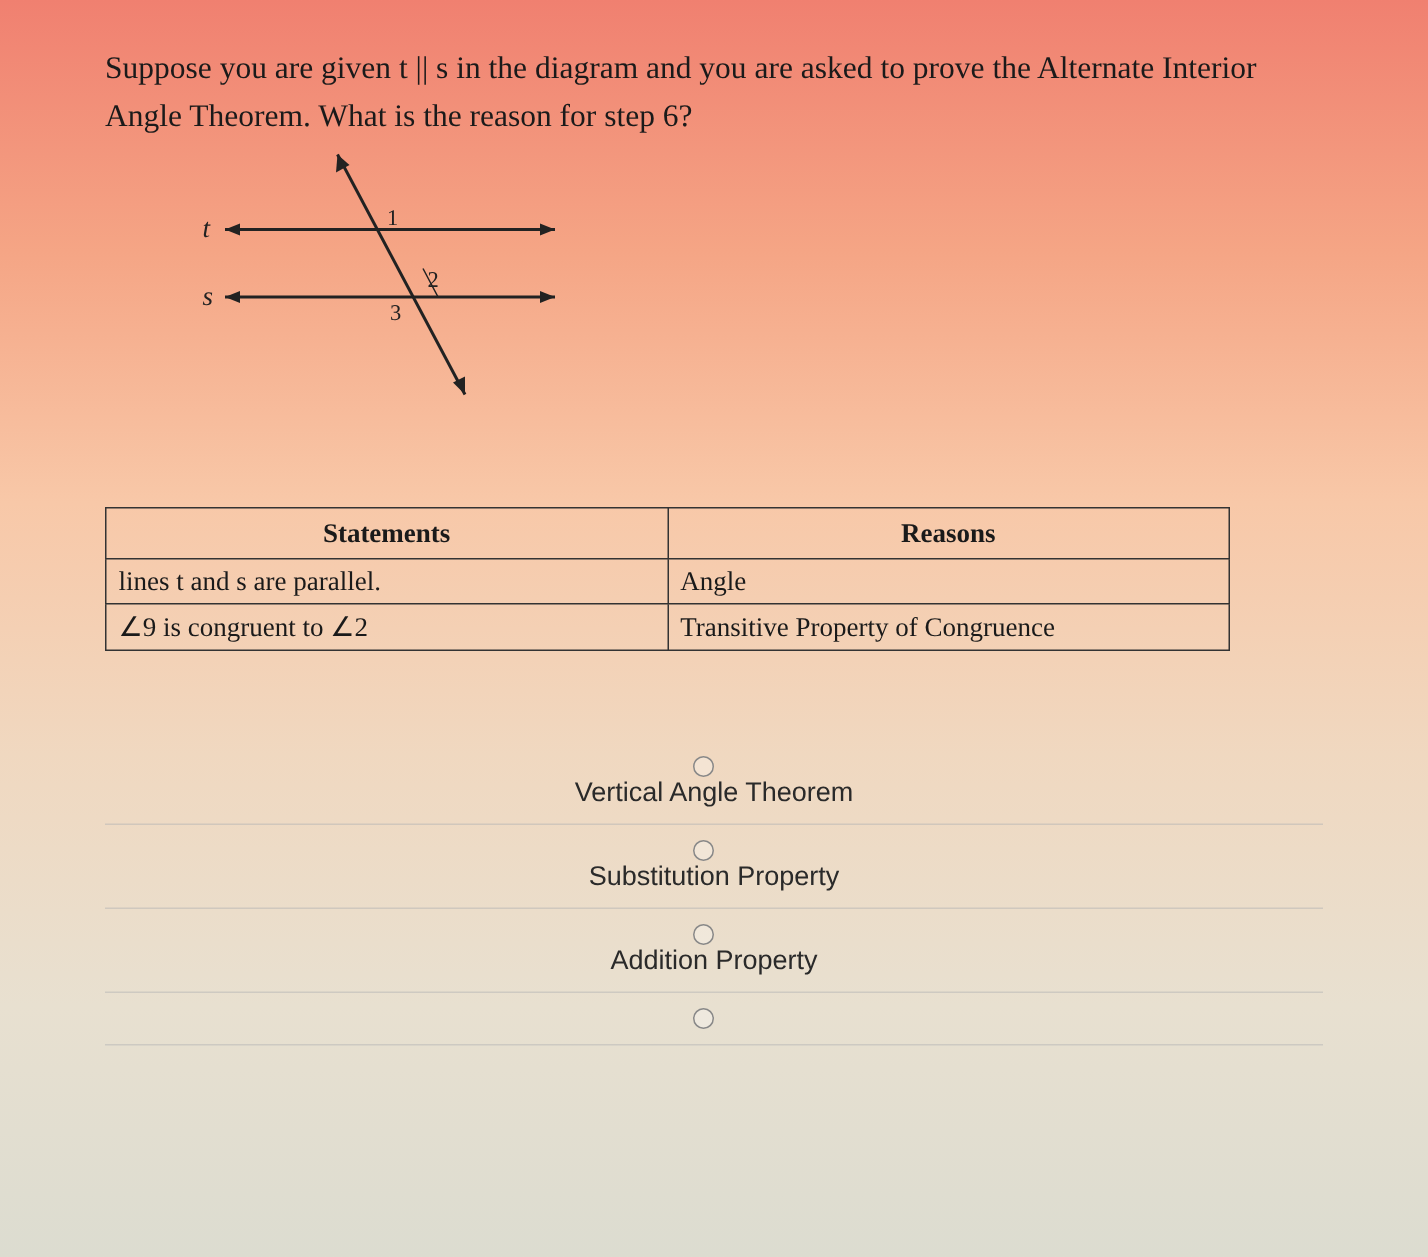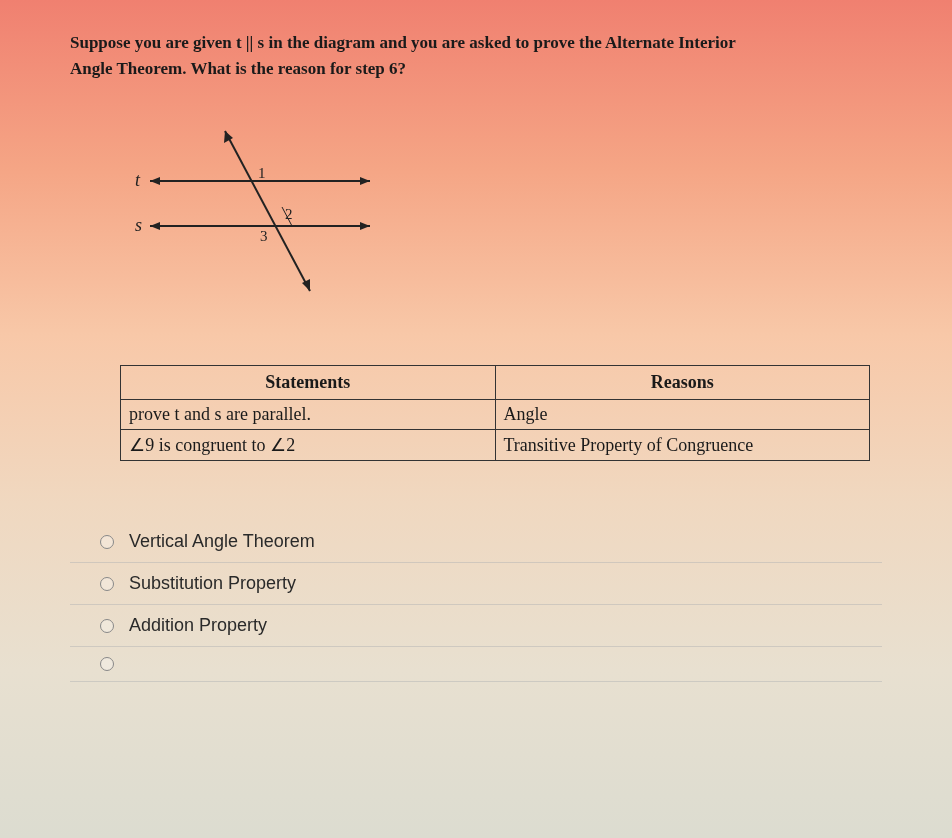--- a/index.html
+++ b/index.html
@@ -9,32 +9,30 @@
     }
     body {
       width: 952px;
       height: 838px;
       background: linear-gradient(180deg, #f08070 0%, #f5a585 20%, #f8c8a8 40%, #f0d8c0 60%, #e8e0d0 80%, #dcdcd0 100%);
       font-family: Georgia, 'Times New Roman', serif;
       padding: 30px 70px;
       position: relative;
     }
     .question-text {
-      font-size: 17px;
+      font-size: 21px;
       color: #1a1a1a;
-      font-weight: 700;
+      font-weight: 400;
       line-height: 1.5;
-      margin-bottom: 40px;
     }
     .diagram-container {
       margin-left: 40px;
       margin-bottom: 50px;
     }
     .table-container {
-      margin-left: 50px;
       margin-bottom: 60px;
     }
     table {
       border-collapse: collapse;
       width: 750px;
     }
     th, td {
       border: 1.5px solid #333;
       padding: 4px 8px;
       text-align: left;
@@ -54,20 +52,21 @@
     }
     .option-item {
       display: flex;
       align-items: center;
       padding: 10px 30px;
       border-bottom: 1px solid rgba(180,180,180,0.5);
       font-size: 18px;
       color: #2a2a2a;
       font-family: 'Segoe UI', Arial, sans-serif;
       cursor: pointer;
+      flex-direction: column;
     }
     .radio-circle {
       width: 14px;
       height: 14px;
       border: 1.5px solid #888;
       border-radius: 50%;
       margin-right: 15px;
       flex-shrink: 0;
       background: rgba(255,255,255,0.3);
     }
@@ -110,21 +109,21 @@
 <div class="table-container">
   <table>
     <thead>
       <tr>
         <th>Statements</th>
         <th>Reasons</th>
       </tr>
     </thead>
     <tbody>
       <tr>
-        <td>prove t and s are parallel.</td>
+        <td>lines t and s are parallel.</td>
         <td>Angle</td>
       </tr>
       <tr>
         <td>∠9 is congruent to ∠2</td>
         <td>Transitive Property of Congruence</td>
       </tr>
     </tbody>
   </table>
 </div>
 

